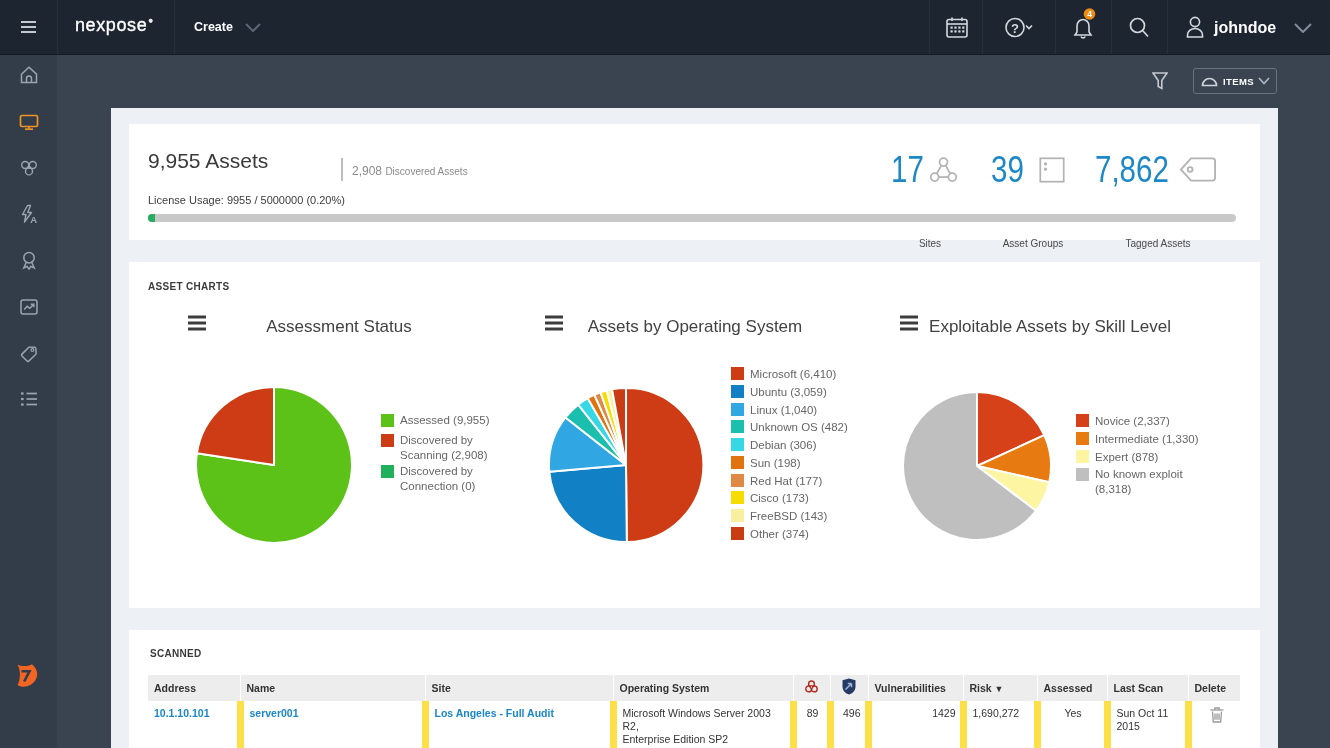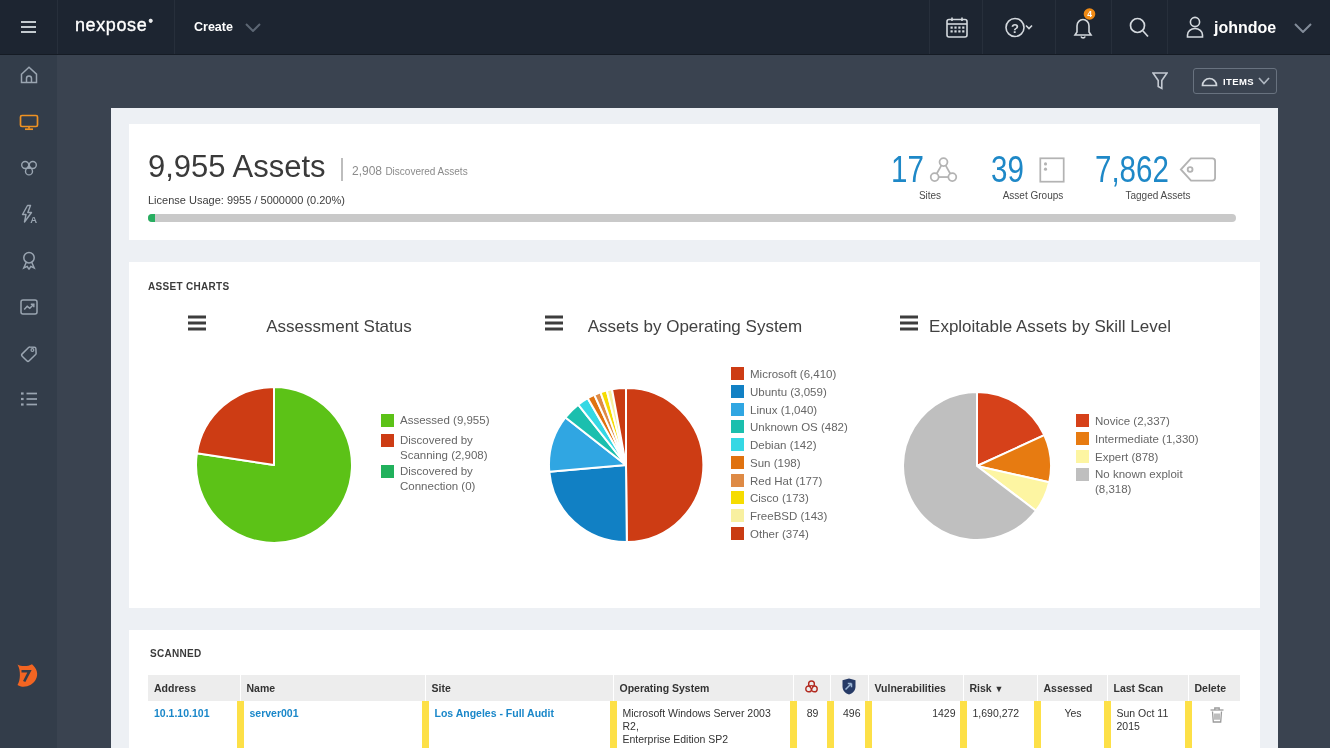--- a/index.html
+++ b/index.html
@@ -8,21 +8,21 @@
 #topbar { position:absolute; left:0; top:0; width:1330px; height:55px; background:#1d2531; }
 #topbar .sep { position:absolute; top:0; width:1px; height:54px; background:#272f3b; }
 #sidebar { position:absolute; left:0; top:55px; width:57px; height:693px; background:#333d4a; }
 #content { position:absolute; left:57px; top:55px; width:1273px; height:693px; background:#3a4350; }
 #lightbox { position:absolute; left:111px; top:108px; width:1167px; height:640px; background:#edf0f4; }
 .card { position:absolute; background:#ffffff; }
 #card1 { left:129px; top:124px; width:1131px; height:116px; }
 #card2 { left:129px; top:262px; width:1131px; height:346px; }
 #card3 { left:129px; top:630px; width:1131px; height:118px; }
 .bignum { font-size:36px; color:#1e88c7; font-weight:400; transform:scaleX(0.82); transform-origin:left top; }
-.statlabel { font-size:10px; color:#4a4a4a; text-align:center; }
+.statlabel { font-size:10px; color:#4a4a4a; text-align:center;margin-top:48px; }
 .ctitle { font-size:17px; color:#424242; }
 .legsq { position:absolute; width:13px; height:13px; }
 .legtx { position:absolute; font-size:11.5px; color:#666; line-height:15px; }
 .leg2 { position:absolute; font-size:11.5px; color:#666; line-height:17.7px; white-space:nowrap; }
 table.dt { border-collapse:collapse; table-layout:fixed; width:1092px; font-size:10.5px; color:#333; line-height:13px; }
 table.dt th { background:#ededed; font-weight:bold; text-align:left; padding:6px 6px 5px 6px; border-right:1px solid #ffffff; font-size:10.5px; height:26px; }
 table.dt td { padding:6px 4px 5px 6px; border-right:7px solid #fde047; border-bottom:1px solid #e4e4e4; vertical-align:top; }
 table.dt tr:nth-child(3) td { background:#f4f7fa; }
 .link { color:#1a87c9; font-weight:bold; text-decoration:none; }
 </style>
@@ -170,21 +170,21 @@
   <path d="M1.5,11.5 a7,7 0 0 1 14,0 Z" fill="none" stroke="#cfd5db" stroke-width="1.7"></path>
 </svg>
 <div class="abs" style="left:1223px;top:76px;color:#fff;font-size:9.5px;font-weight:bold;letter-spacing:0.4px">ITEMS</div>
 <svg class="abs" style="left:1258px;top:77px" width="12" height="8" viewBox="0 0 12 8">
     <polyline points="1,1 6,6.5 11,1" fill="none" stroke="#aeb6c0" stroke-width="1.7"></polyline>
   </svg>
 
 <div id="lightbox"></div>
 
 <div class="card" id="card1"></div>
-<div class="abs" style="left:148px;top:149px;font-size:31px;color:#3a3a3a">9,955 Assets</div>
+<div class="abs" style="left:148px;top:149px;font-size:21px;color:#3a3a3a">9,955 Assets</div>
 <div class="abs" style="left:341px;top:158px;width:2px;height:23px;background:#bdbdbd"></div>
 <div class="abs" style="left:352px;top:164px;font-size:12px;color:#8b8b8b">2,908 <span style="font-size:10px">Discovered Assets</span></div>
 <div class="abs" style="left:148px;top:194px;font-size:11px;color:#3c3c3c">License Usage: 9955 / 5000000 (0.20%)</div>
 <div class="abs" style="left:148px;top:214px;width:1088px;height:8px;background:#c9c9c9;border-radius:4px"></div>
 <div class="abs" style="left:148px;top:214px;width:7px;height:8px;background:#27ae60;border-radius:4px 0 0 4px"></div>
 
 <div class="abs bignum" style="left:891px;top:149px">17</div>
 <svg class="abs" style="left:928px;top:155px" width="31" height="30" viewBox="0 0 34 34">
   <g fill="none" stroke="#b3b3b3" stroke-width="2">
     <circle cx="17" cy="8" r="4.5"></circle>
@@ -271,21 +271,21 @@
 
 <div class="legsq" style="left:731px;top:367px;background:#cd3c14"></div>
 <div class="leg2" style="left:750px;top:366px">Microsoft (6,410)</div>
 <div class="legsq" style="left:731px;top:385px;background:#1180c4"></div>
 <div class="leg2" style="left:750px;top:384px">Ubuntu (3,059)</div>
 <div class="legsq" style="left:731px;top:403px;background:#30a6e2"></div>
 <div class="leg2" style="left:750px;top:402px">Linux (1,040)</div>
 <div class="legsq" style="left:731px;top:420px;background:#1bbfae"></div>
 <div class="leg2" style="left:750px;top:419px">Unknown OS (482)</div>
 <div class="legsq" style="left:731px;top:438px;background:#35d8e4"></div>
-<div class="leg2" style="left:750px;top:437px">Debian (142)</div>
+<div class="leg2" style="left:750px;top:437px">Debian (306)</div>
 <div class="legsq" style="left:731px;top:456px;background:#e0720f"></div>
 <div class="leg2" style="left:750px;top:455px">Sun (198)</div>
 <div class="legsq" style="left:731px;top:474px;background:#de8a45"></div>
 <div class="leg2" style="left:750px;top:473px">Red Hat (177)</div>
 <div class="legsq" style="left:731px;top:491px;background:#f6dc00"></div>
 <div class="leg2" style="left:750px;top:490px">Cisco (173)</div>
 <div class="legsq" style="left:731px;top:509px;background:#f8f0a0"></div>
 <div class="leg2" style="left:750px;top:508px">FreeBSD (143)</div>
 <div class="legsq" style="left:731px;top:527px;background:#c93b12"></div>
 <div class="leg2" style="left:750px;top:526px">Other (374)</div>

